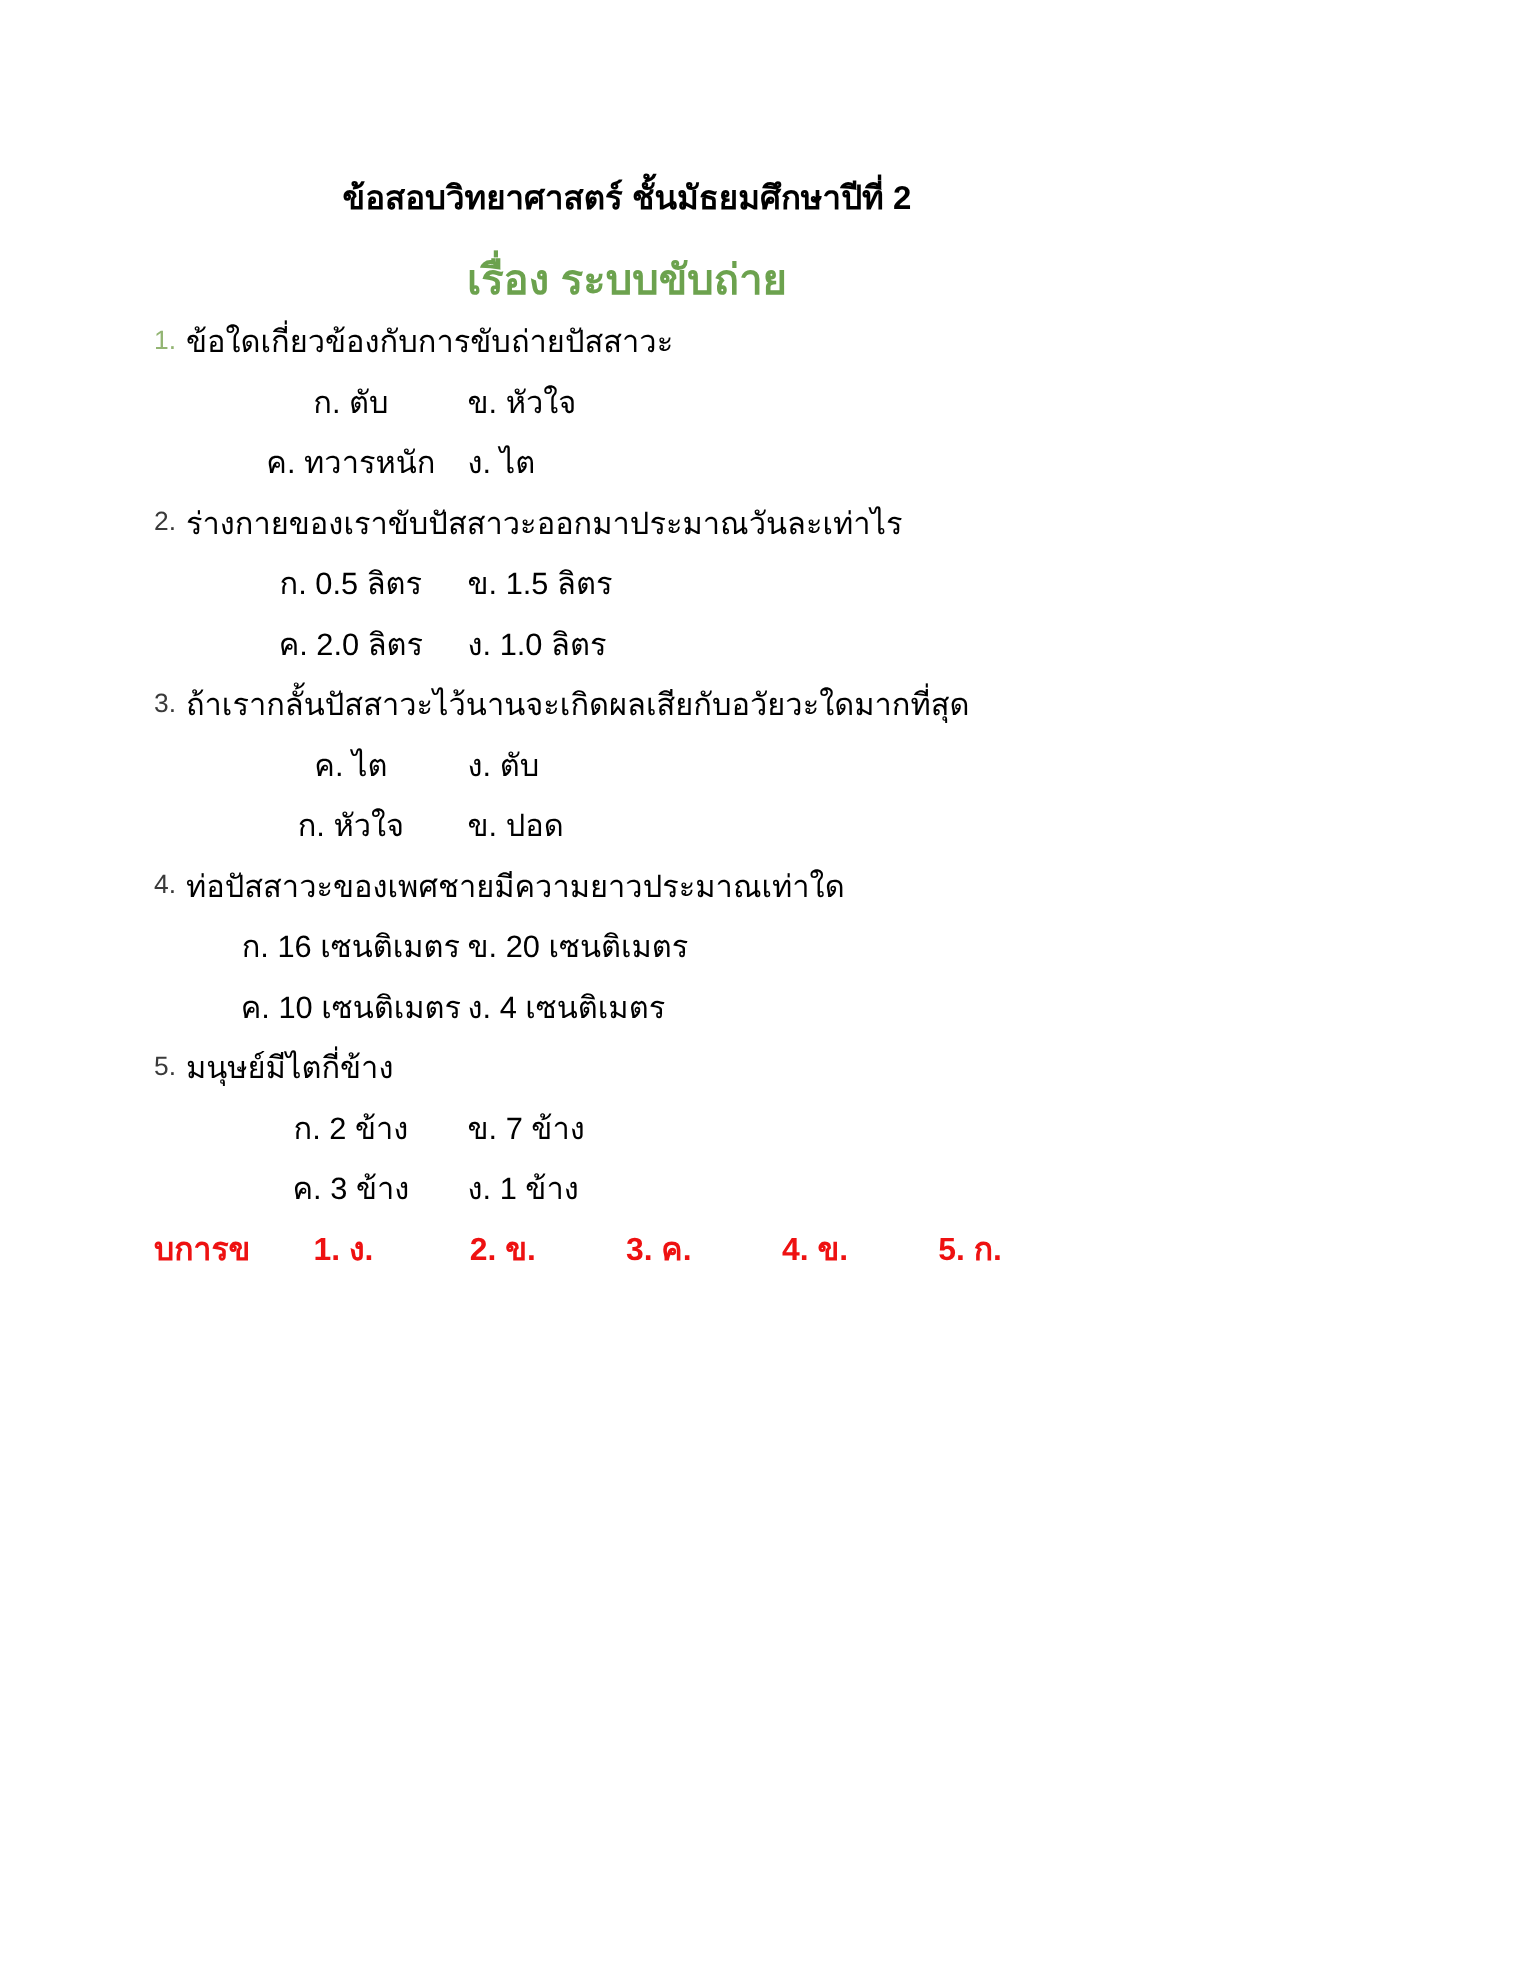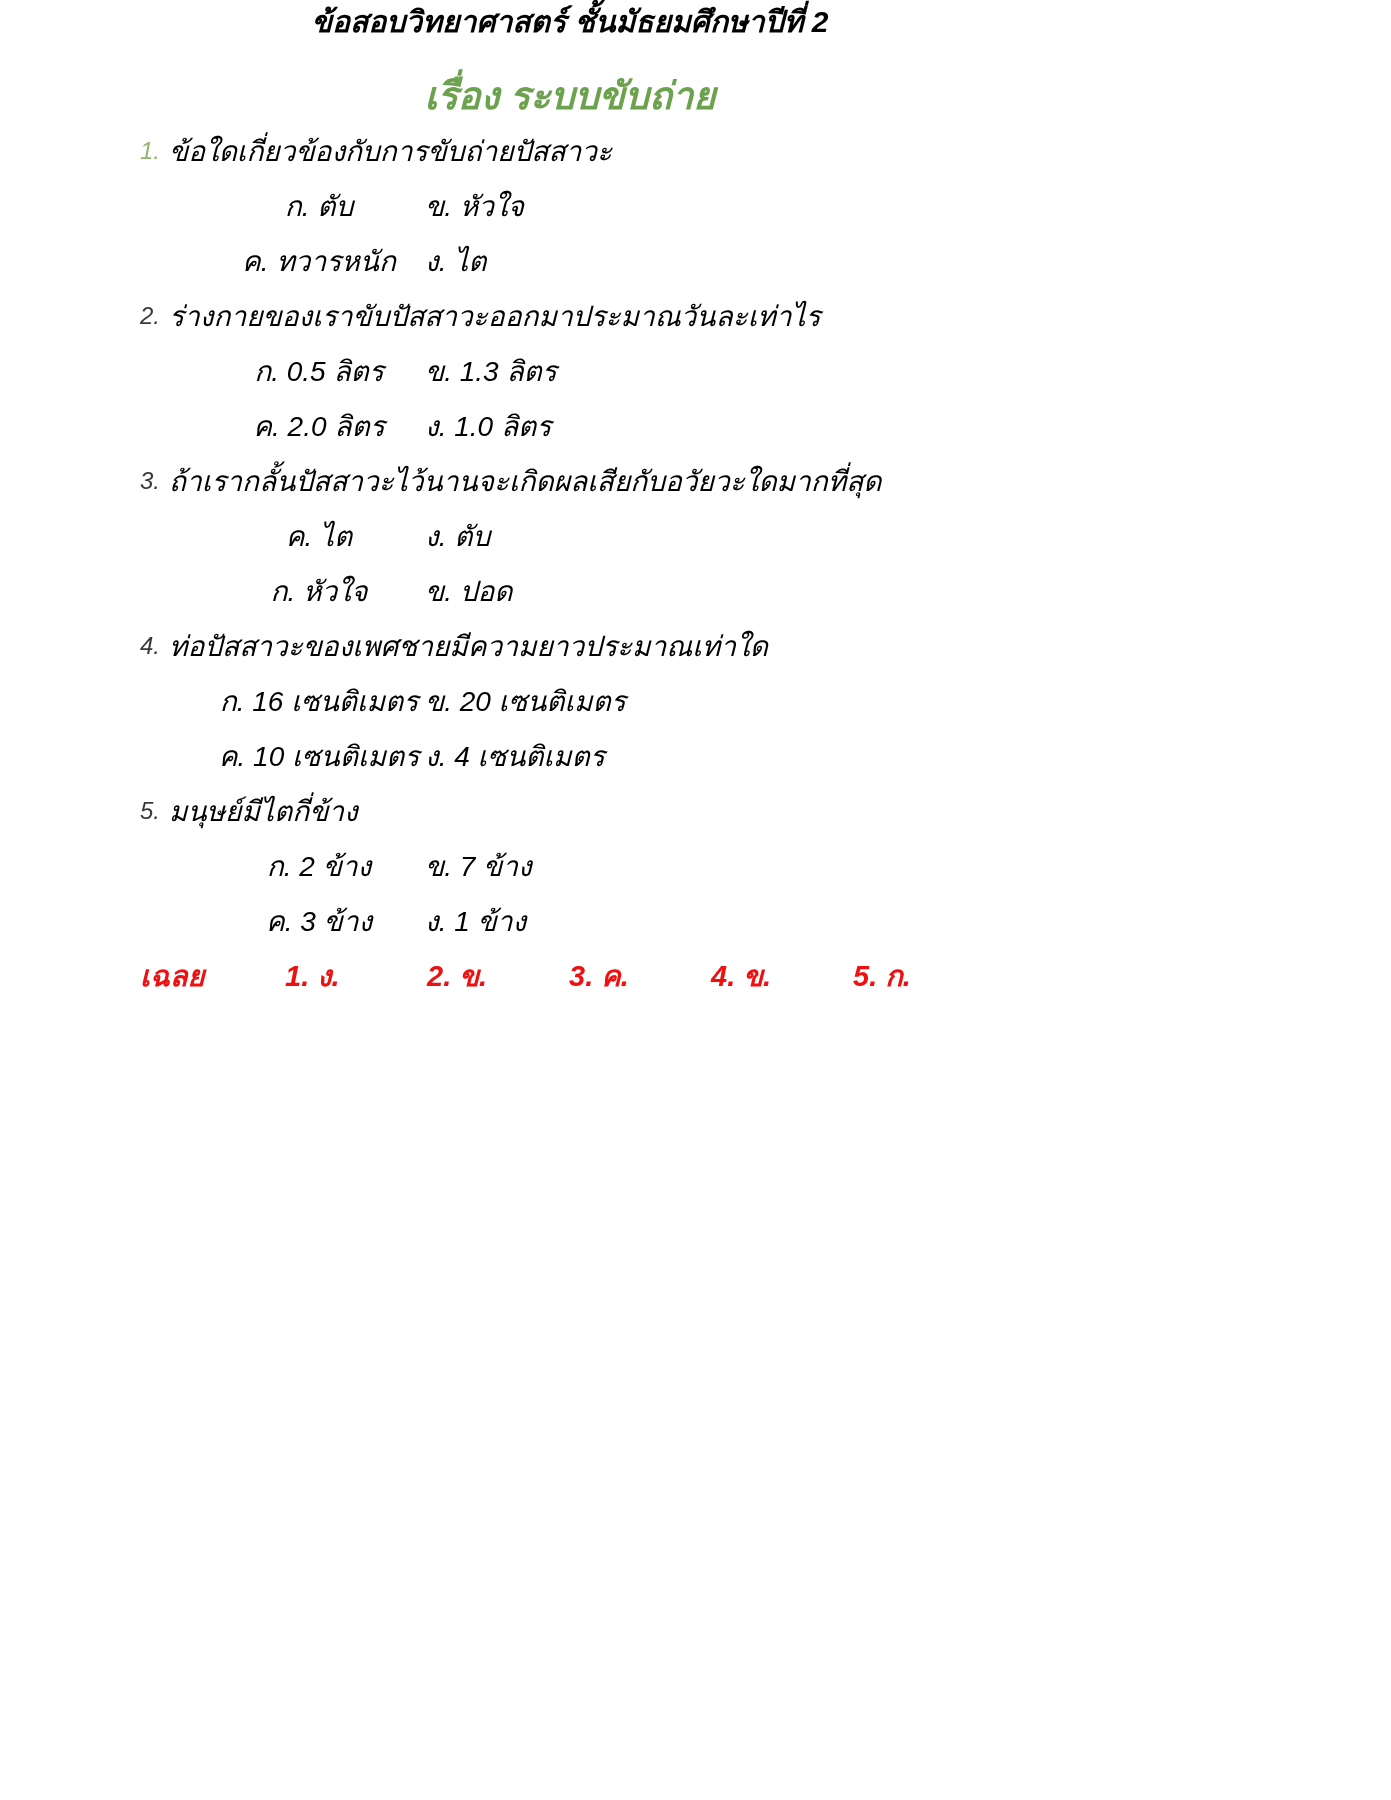--- a/index.html
+++ b/index.html
@@ -5,21 +5,21 @@
   html, body { margin: 0; padding: 0; background: #ffffff; }
   .page {
     position: relative;
     width: 1391px;
     height: 1800px;
     background: #ffffff;
     font-family: "Liberation Sans", "DejaVu Sans", sans-serif;
     color: #000000;
     overflow: hidden;
     box-sizing: border-box;
-    font-style: italic;
+    padding-top: 159px;
   }
   .center-box {
     width: 860px;
     margin-left: 140px;
     text-align: center;
   }
   .title {
     margin: 0;
     font-size: 30px;
     font-weight: bold;
@@ -105,21 +105,21 @@
       </div>
     </div>
 
     <div class="question q2">
       <div class="q-line">
         <span class="qnum">2.</span>
         <span class="qtext">ร่างกายของเราขับปัสสาวะออกมาประมาณวันละเท่าไร</span>
       </div>
       <div class="choice-row">
         <span class="choice col1">ก. 0.5 ลิตร</span>
-        <span class="choice">ข. 1.3 ลิตร</span>
+        <span class="choice">ข. 1.5 ลิตร</span>
       </div>
       <div class="choice-row">
         <span class="choice col1">ค. 2.0 ลิตร</span>
         <span class="choice">ง. 1.0 ลิตร</span>
       </div>
     </div>
 
     <div class="question q3">
       <div class="q-line">
         <span class="qnum">3.</span>
@@ -161,21 +161,21 @@
       </div>
       <div class="choice-row">
         <span class="choice col1">ค. 3 ข้าง</span>
         <span class="choice">ง. 1 ข้าง</span>
       </div>
     </div>
 
   </div>
 
   <div class="answer-row">
-    <span class="ak-label">เฉลย</span>
+    <span class="ak-label">บการข</span>
     <span class="ak-item">1. ง.</span>
     <span class="ak-item">2. ข.</span>
     <span class="ak-item">3. ค.</span>
     <span class="ak-item">4. ข.</span>
     <span class="ak-item">5. ก.</span>
   </div>
 
 </div>
 
 </body></html>

